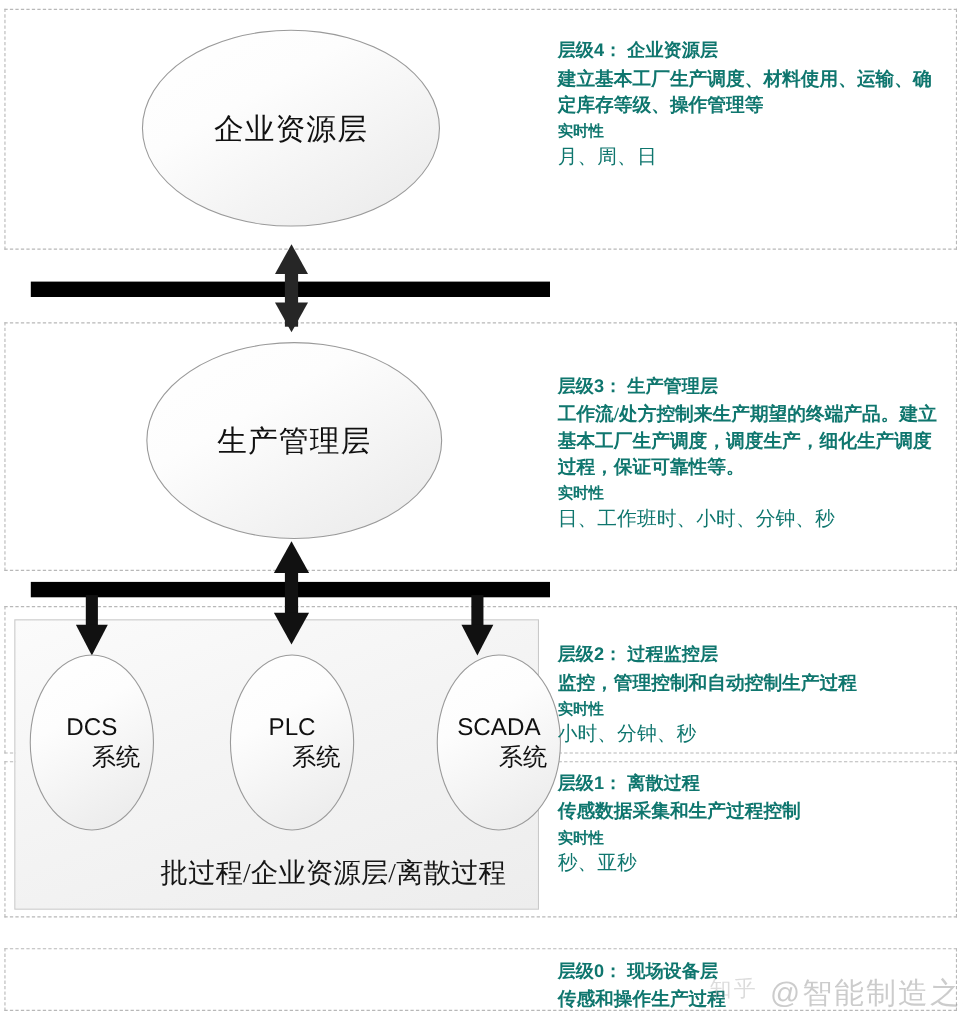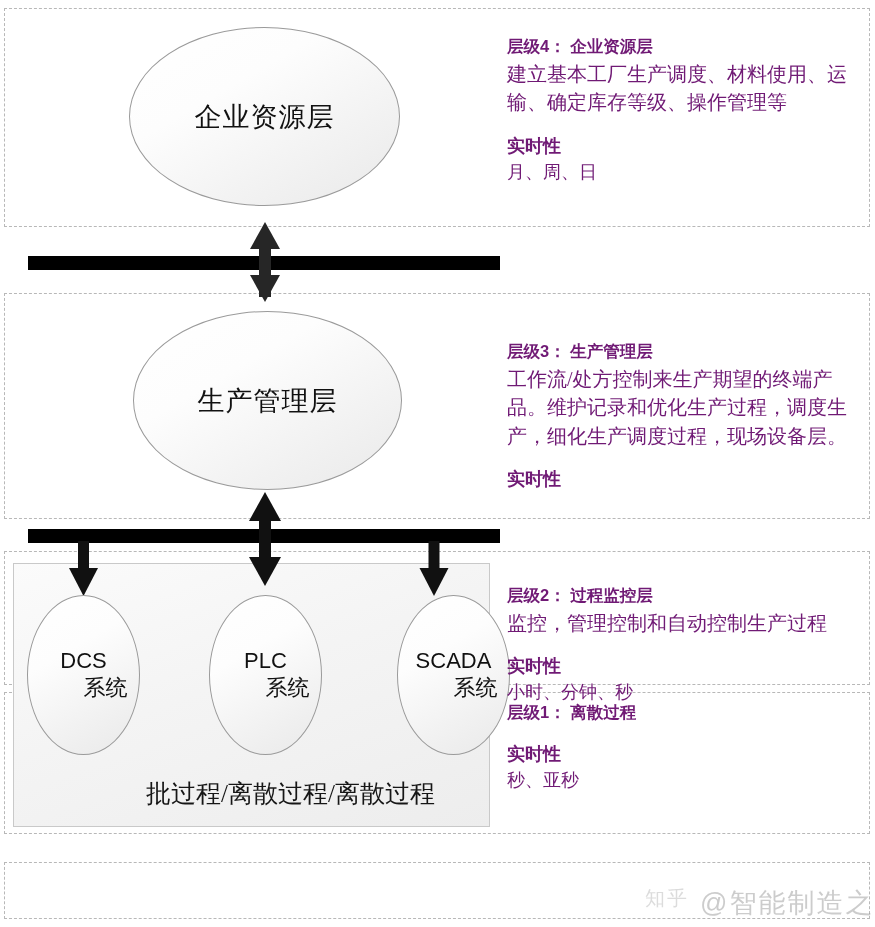--- a/index.html
+++ b/index.html
@@ -86,41 +86,42 @@
   .process-caption {
     position: absolute;
     font-size: 25px;
     color: #161616;
     white-space: nowrap;
   }
 
   
   .desc {
     position: absolute;
-    color: #701a75;
+    color: #0f766e;
   }
   .desc-title {
     font-family: "Liberation Sans", "DejaVu Sans", sans-serif;
     font-weight: bold;
     font-size: 16.5px;
     line-height: 1.5;
     white-space: nowrap;
     margin-bottom: 1px;
   }
   .desc-body {
-    font-size: 20px;
+    font-size: 17px;
     line-height: 1.42;
     max-width: 350px;
+    font-weight: bold;
   }
   .desc-sub {
     font-family: "Liberation Sans", "DejaVu Sans", sans-serif;
     font-weight: bold;
-    font-size: 18px;
+    font-size: 14px;
     line-height: 1.5;
-    margin-top: 16px;
+    margin-top: 1px;
   }
   .desc-rt {
     font-size: 18px;
     line-height: 1.42;
   }
 
   
   .watermark {
     position: absolute;
     color: rgba(120,120,120,0.38);
@@ -195,45 +196,51 @@
     </div>
   </div>
 
   <div class="ellipse ellipse-small" style="left:397px; top:595px; width:113px; height:160px;">
     <div>
       <div class="lat">SCADA</div>
       <div class="cjk">系统</div>
     </div>
   </div>
 
-  <div class="process-caption" style="left:146px; top:777px;">批过程/离散过程/离散过程</div>
+  <div class="process-caption" style="left:146px; top:777px;">批过程/企业资源层/离散过程</div>
 
   <div class="desc" style="left:507px; top:34px;">
     <div class="desc-title">层级4： 企业资源层</div>
     <div class="desc-body">建立基本工厂生产调度、材料使用、运输、确定库存等级、操作管理等</div>
     <div class="desc-sub">实时性</div>
     <div class="desc-rt">月、周、日</div>
   </div>
 
   <div class="desc" style="left:507px; top:339px;">
     <div class="desc-title">层级3： 生产管理层</div>
-    <div class="desc-body">工作流/处方控制来生产期望的终端产品。维护记录和优化生产过程，调度生产，细化生产调度过程，现场设备层。</div>
-    <div class="desc-sub">实时性</div>
+    <div class="desc-body">工作流/处方控制来生产期望的终端产品。建立基本工厂生产调度，调度生产，细化生产调度过程，保证可靠性等。</div>
+    <div class="desc-sub">实时性</div>
+    <div class="desc-rt">日、工作班时、小时、分钟、秒</div>
   </div>
 
   <div class="desc" style="left:507px; top:583px;">
     <div class="desc-title">层级2： 过程监控层</div>
     <div class="desc-body">监控，管理控制和自动控制生产过程</div>
     <div class="desc-sub">实时性</div>
     <div class="desc-rt">小时、分钟、秒</div>
   </div>
 
   <div class="desc" style="left:507px; top:700px;">
     <div class="desc-title">层级1： 离散过程</div>
+    <div class="desc-body">传感数据采集和生产过程控制</div>
     <div class="desc-sub">实时性</div>
     <div class="desc-rt">秒、亚秒</div>
   </div>
 
+  <div class="desc" style="left:507px; top:871px;">
+    <div class="desc-title">层级0： 现场设备层</div>
+    <div class="desc-body">传感和操作生产过程</div>
+  </div>
 
   <div class="watermark wm-back" style="left:645px; top:885px;">知乎</div>
   <div class="watermark" style="left:700px; top:885px;">@智能制造之家</div>
 
 </div>
 
 </body></html>

